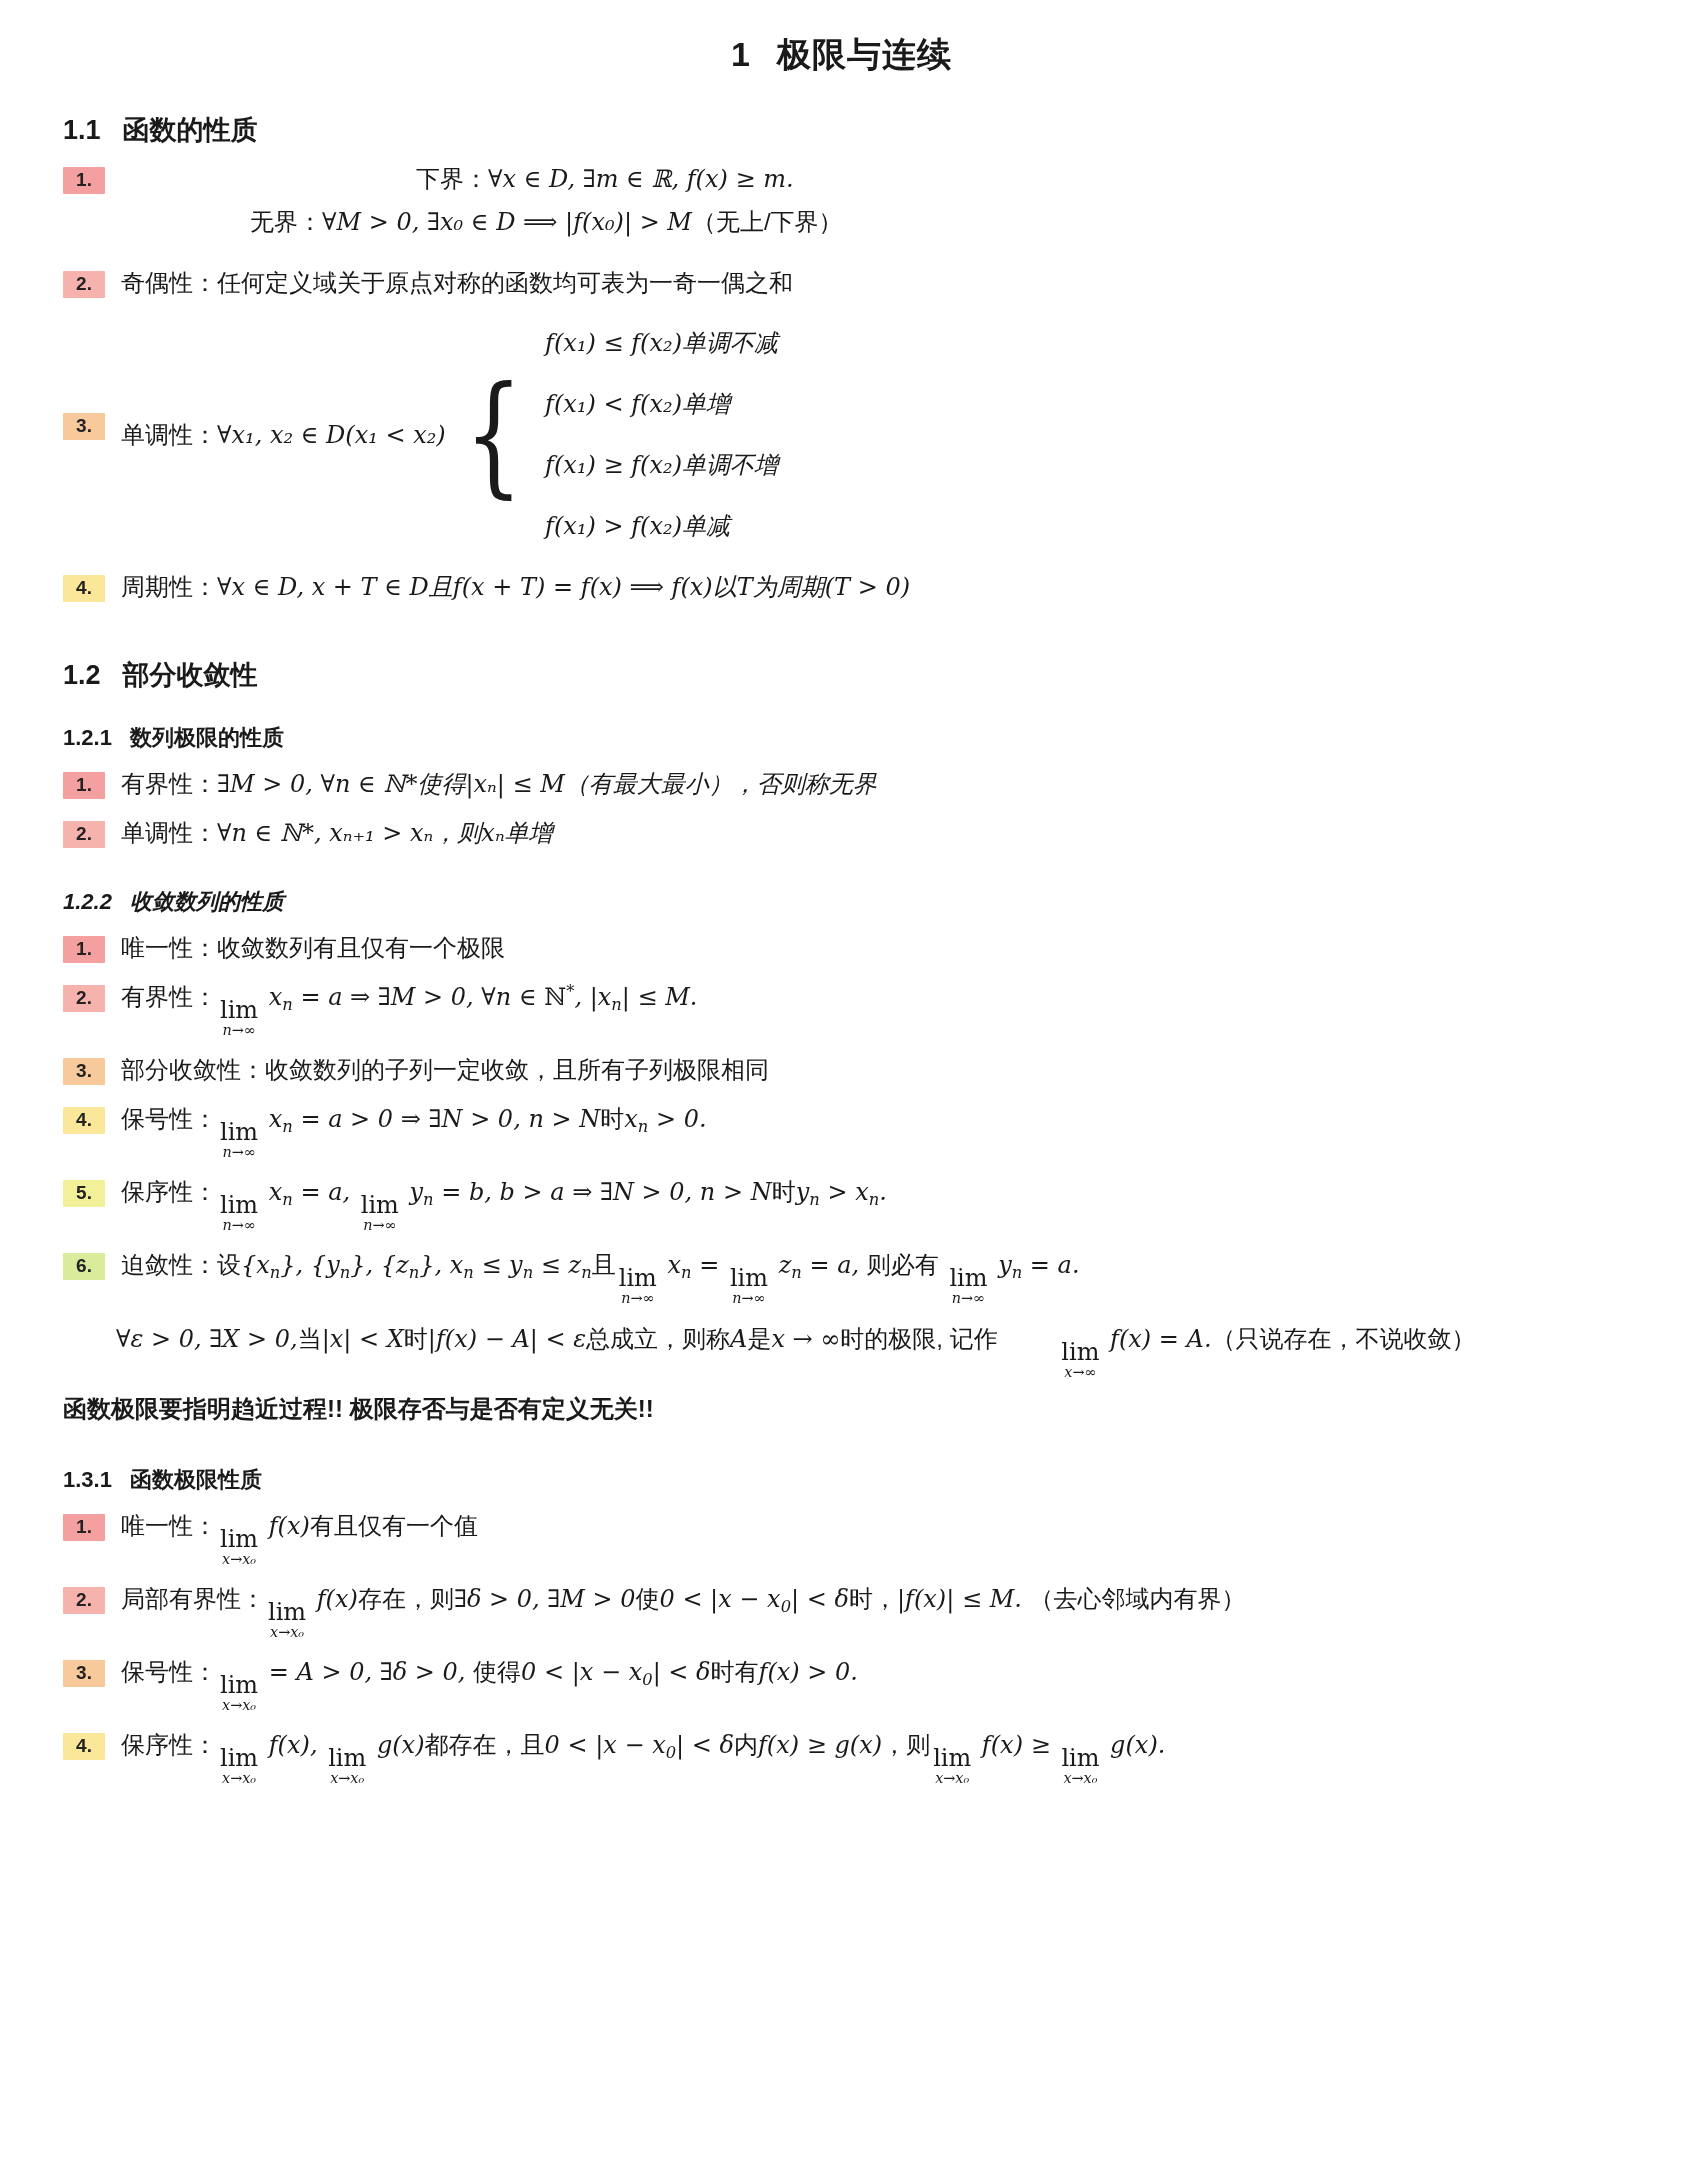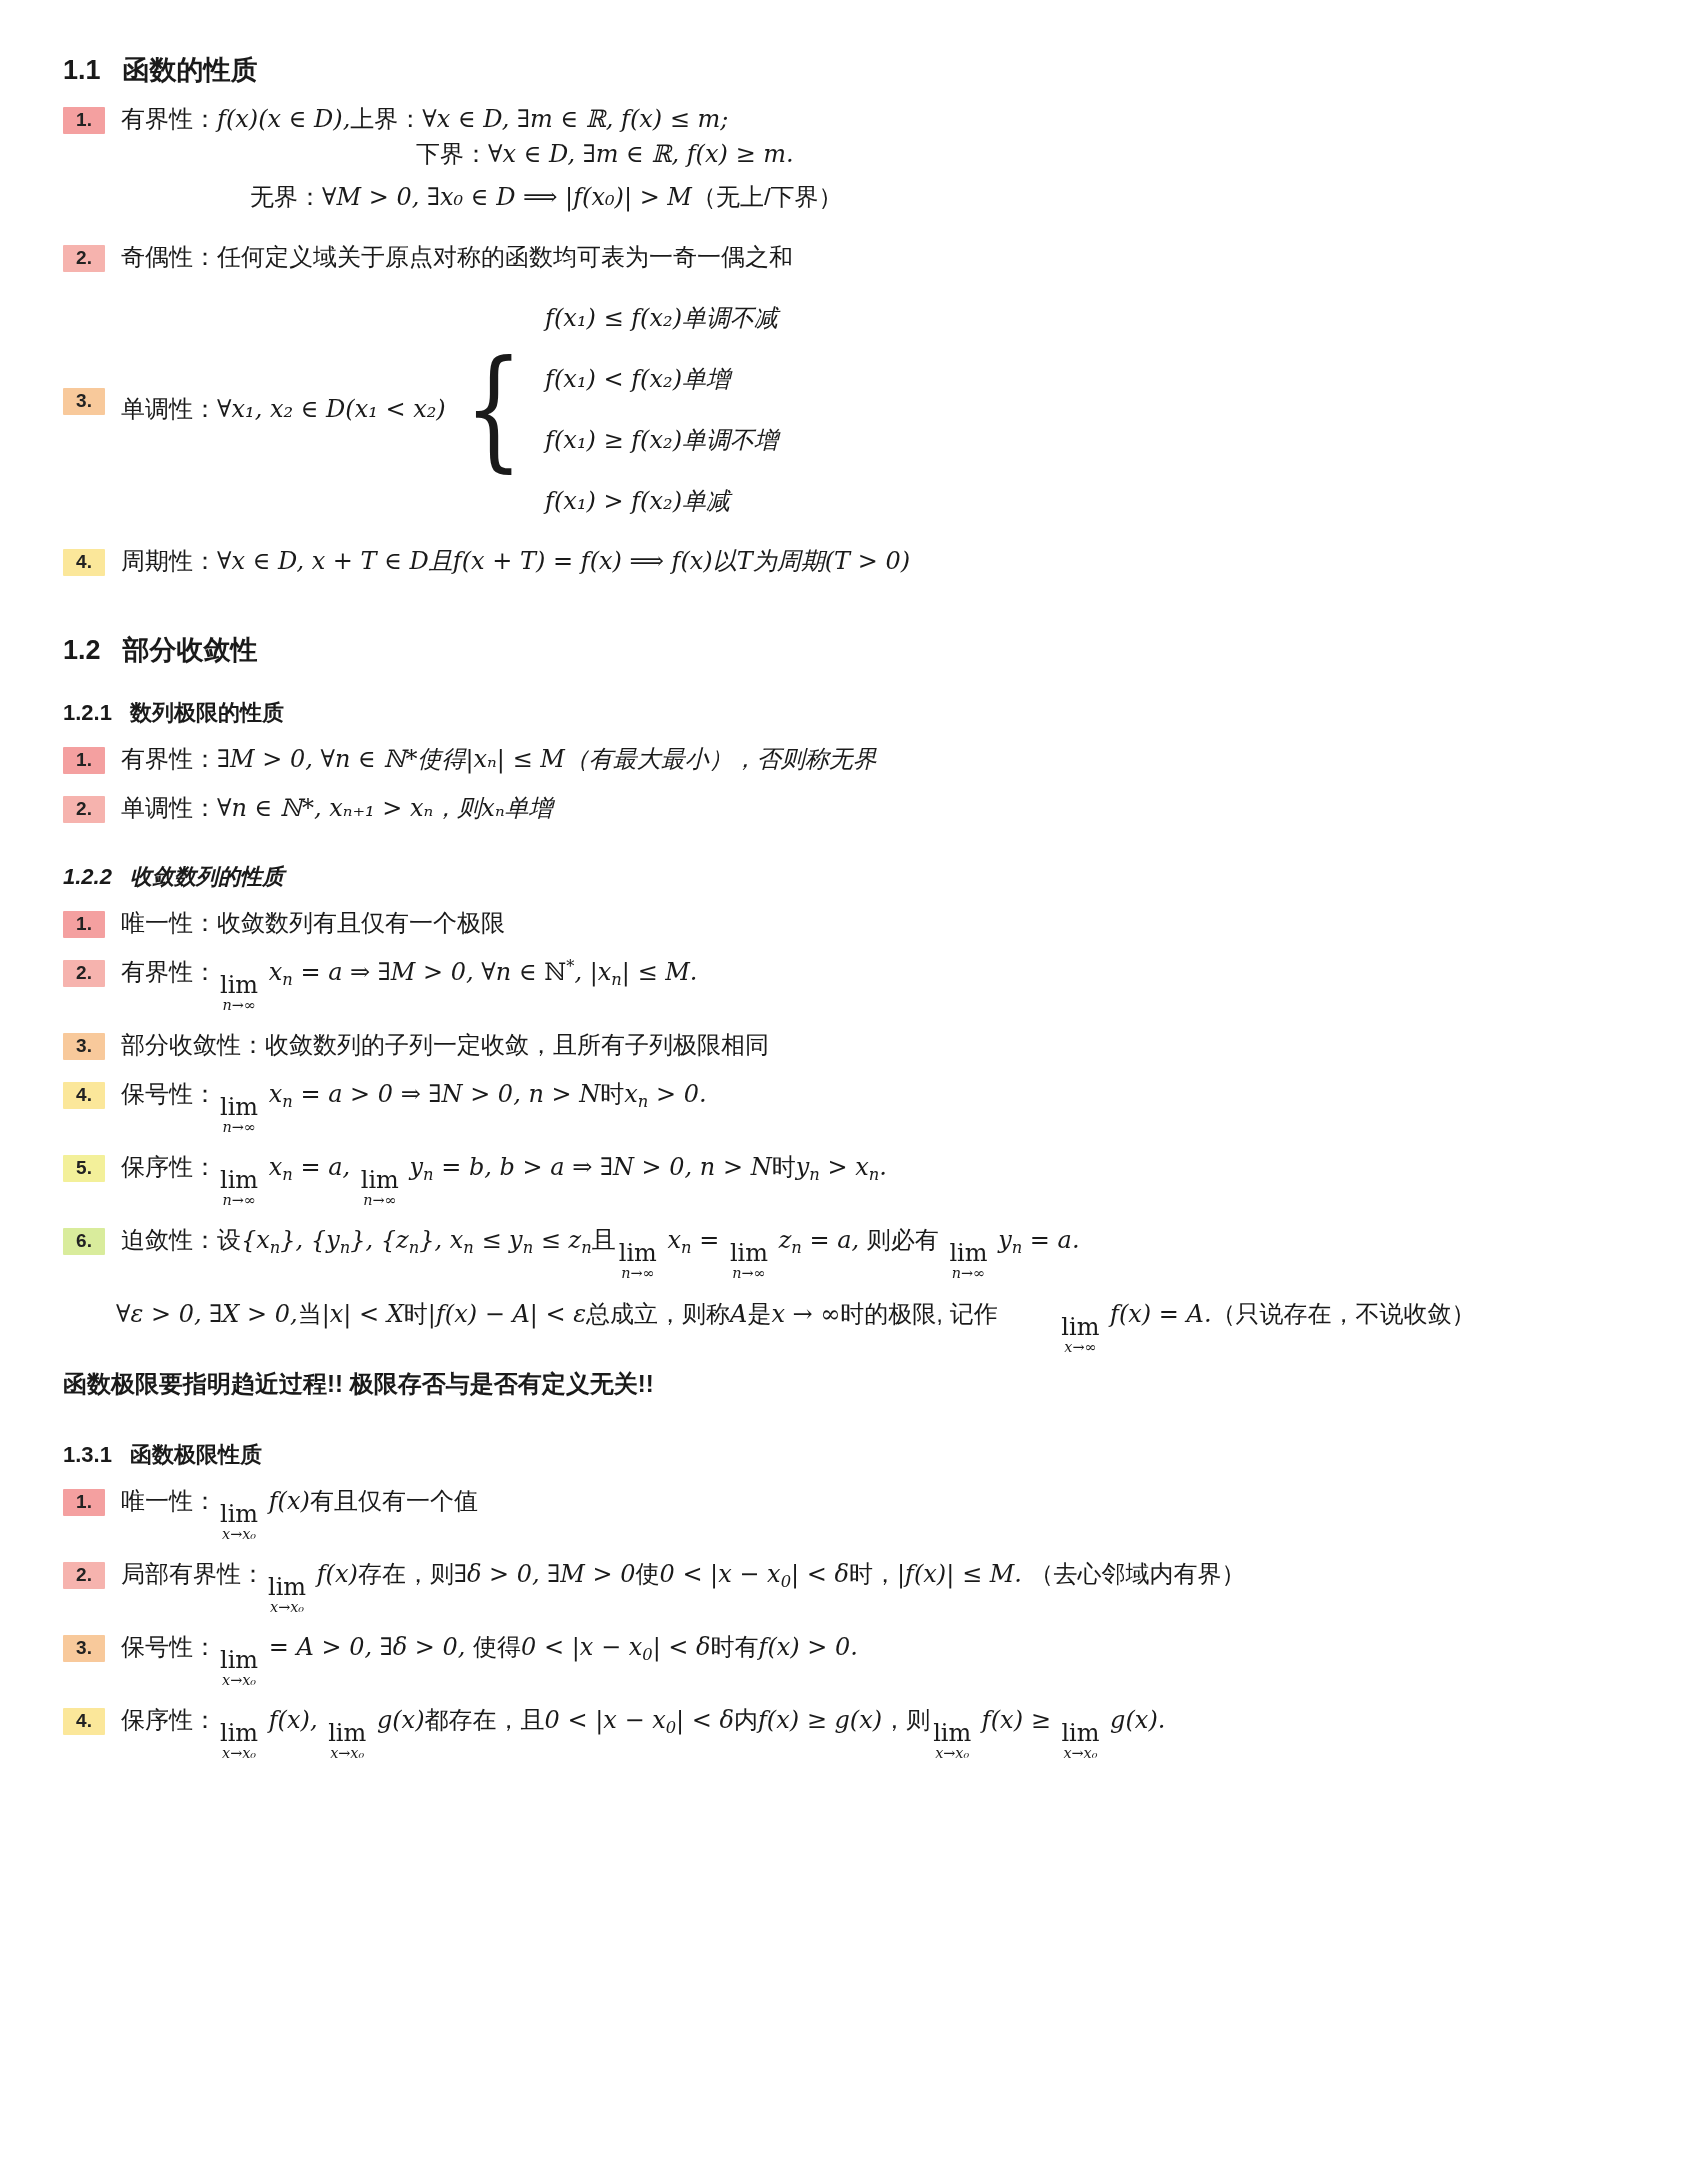--- a/index.html
+++ b/index.html
@@ -131,31 +131,31 @@
     font-size: 24px;
     margin: 10px 0 4px 0;
   }
   .nowrap { white-space: nowrap; }
 </style>
 </head>
 <body>
 
 <div class="page">
 
+  <div class="doc-title">
+    <span class="num">1</span><span>极限与连续</span>
+  </div>
 
   <h2 class="sec">
     <span class="num">1.1</span><span>函数的性质</span>
   </h2>
 
   <div class="item">
     <span class="badge" style="background:#f4a0a0">1.</span>
     <div class="item-body">
-      <div class="nowrap">
-        <span class="cn">有界性：</span><span class="math">f(x)(x ∈ D),</span><span class="cn">上界：</span><span class="math">∀x ∈ D, ∃m ∈ ℝ, f(x) ≤ m;</span>
-      </div>
       <div style="margin-left:295px;" class="nowrap">
         <span class="cn">下界：</span><span class="math">∀x ∈ D, ∃m ∈ ℝ, f(x) ≥ m.</span>
       </div>
       <div style="margin-left:129px; margin-top:8px;" class="nowrap">
         <span class="cn">无界：</span><span class="math">∀M &gt; 0, ∃x₀ ∈ D ⟹ |f(x₀)| &gt; M</span><span class="cn">（无上/下界）</span>
       </div>
     </div>
   </div>
 
   <div class="item" style="margin-top:26px;">

